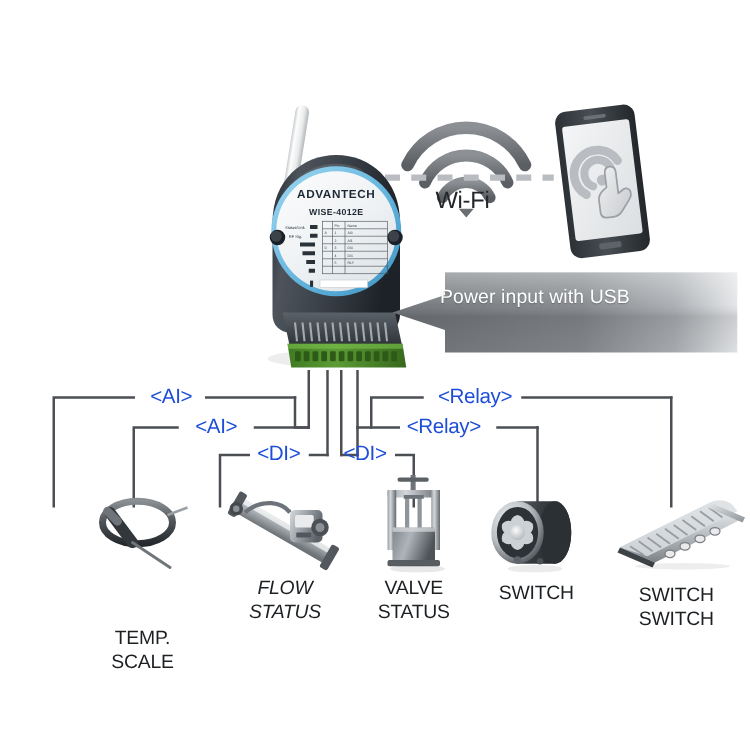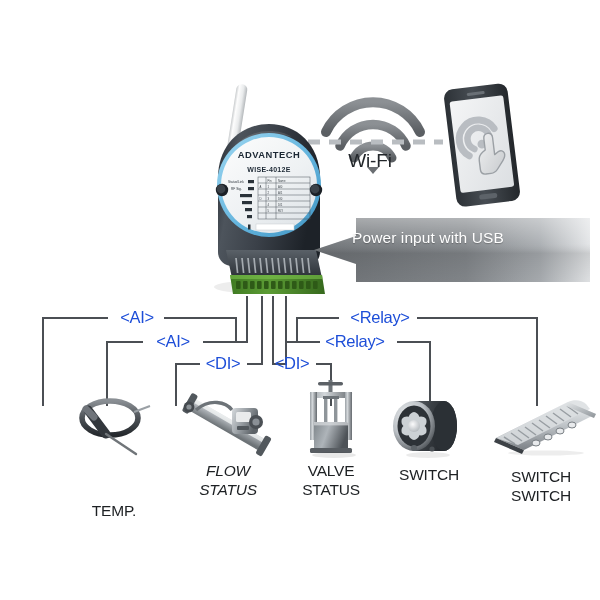--- a/index.html
+++ b/index.html
@@ -375,20 +375,21 @@
 
       <path d="M24,18 L42,42" stroke="#32373c" stroke-width="9" fill="none" stroke-linecap="round"></path>
       <path d="M22,17 L30,25" stroke="#6f747a" stroke-width="7" fill="none" stroke-linecap="round"></path>
 
       <path d="M42,42 L72,62" stroke="#707579" stroke-width="2.4" fill="none" stroke-linecap="round"></path>
 
       <path d="M70,20 L86,14" stroke="#9aa0a5" stroke-width="2" fill="none"></path>
     </svg>
     <div class="dev-label" style="left:0px; top:74px; width:100px;margin-top:36px;">
       <div>TEMP.</div>
+      <div>SCALE</div>
     </div>
   </div>
 
   <div class="dev" style="left:176px; top:388px; width:110px; height:70px;">
     <svg class="dev-icon" viewBox="0 0 110 70" width="110" height="70">
       <defs>
         <linearGradient id="gPipe" x1="0" y1="0" x2="0.3" y2="1">
           <stop offset="0%" stop-color="#e6e8ea"></stop>
           <stop offset="35%" stop-color="#b0b5ba"></stop>
           <stop offset="100%" stop-color="#6d7377"></stop>

